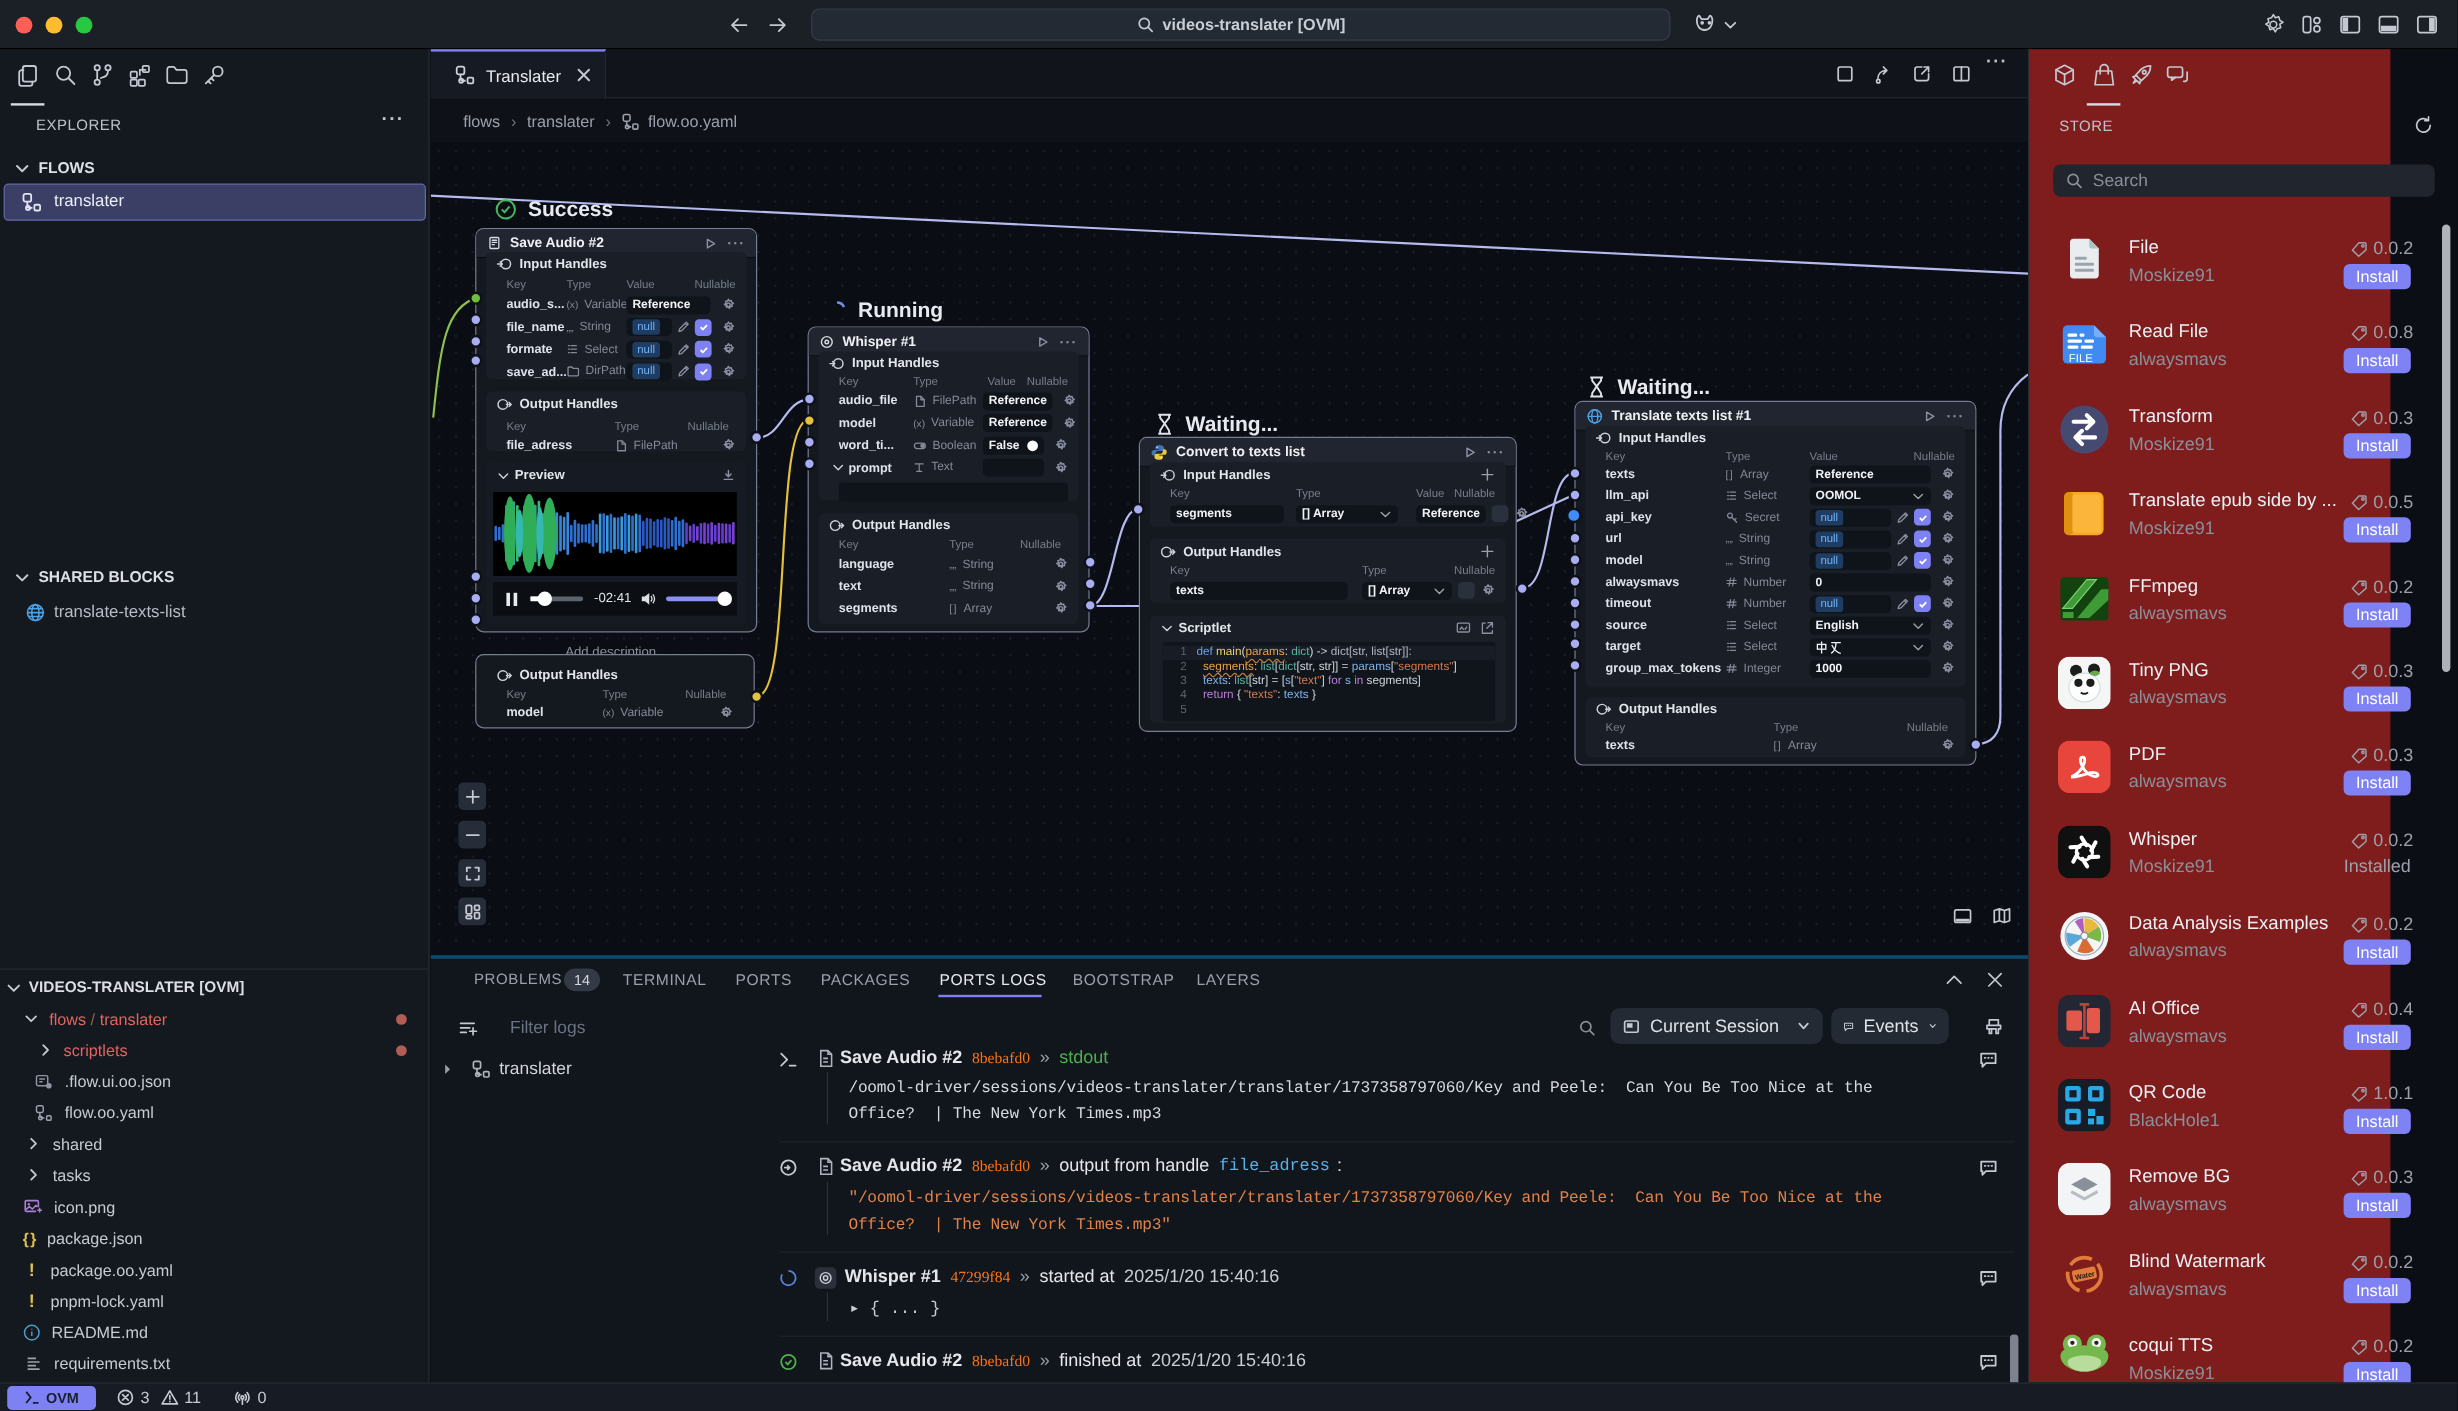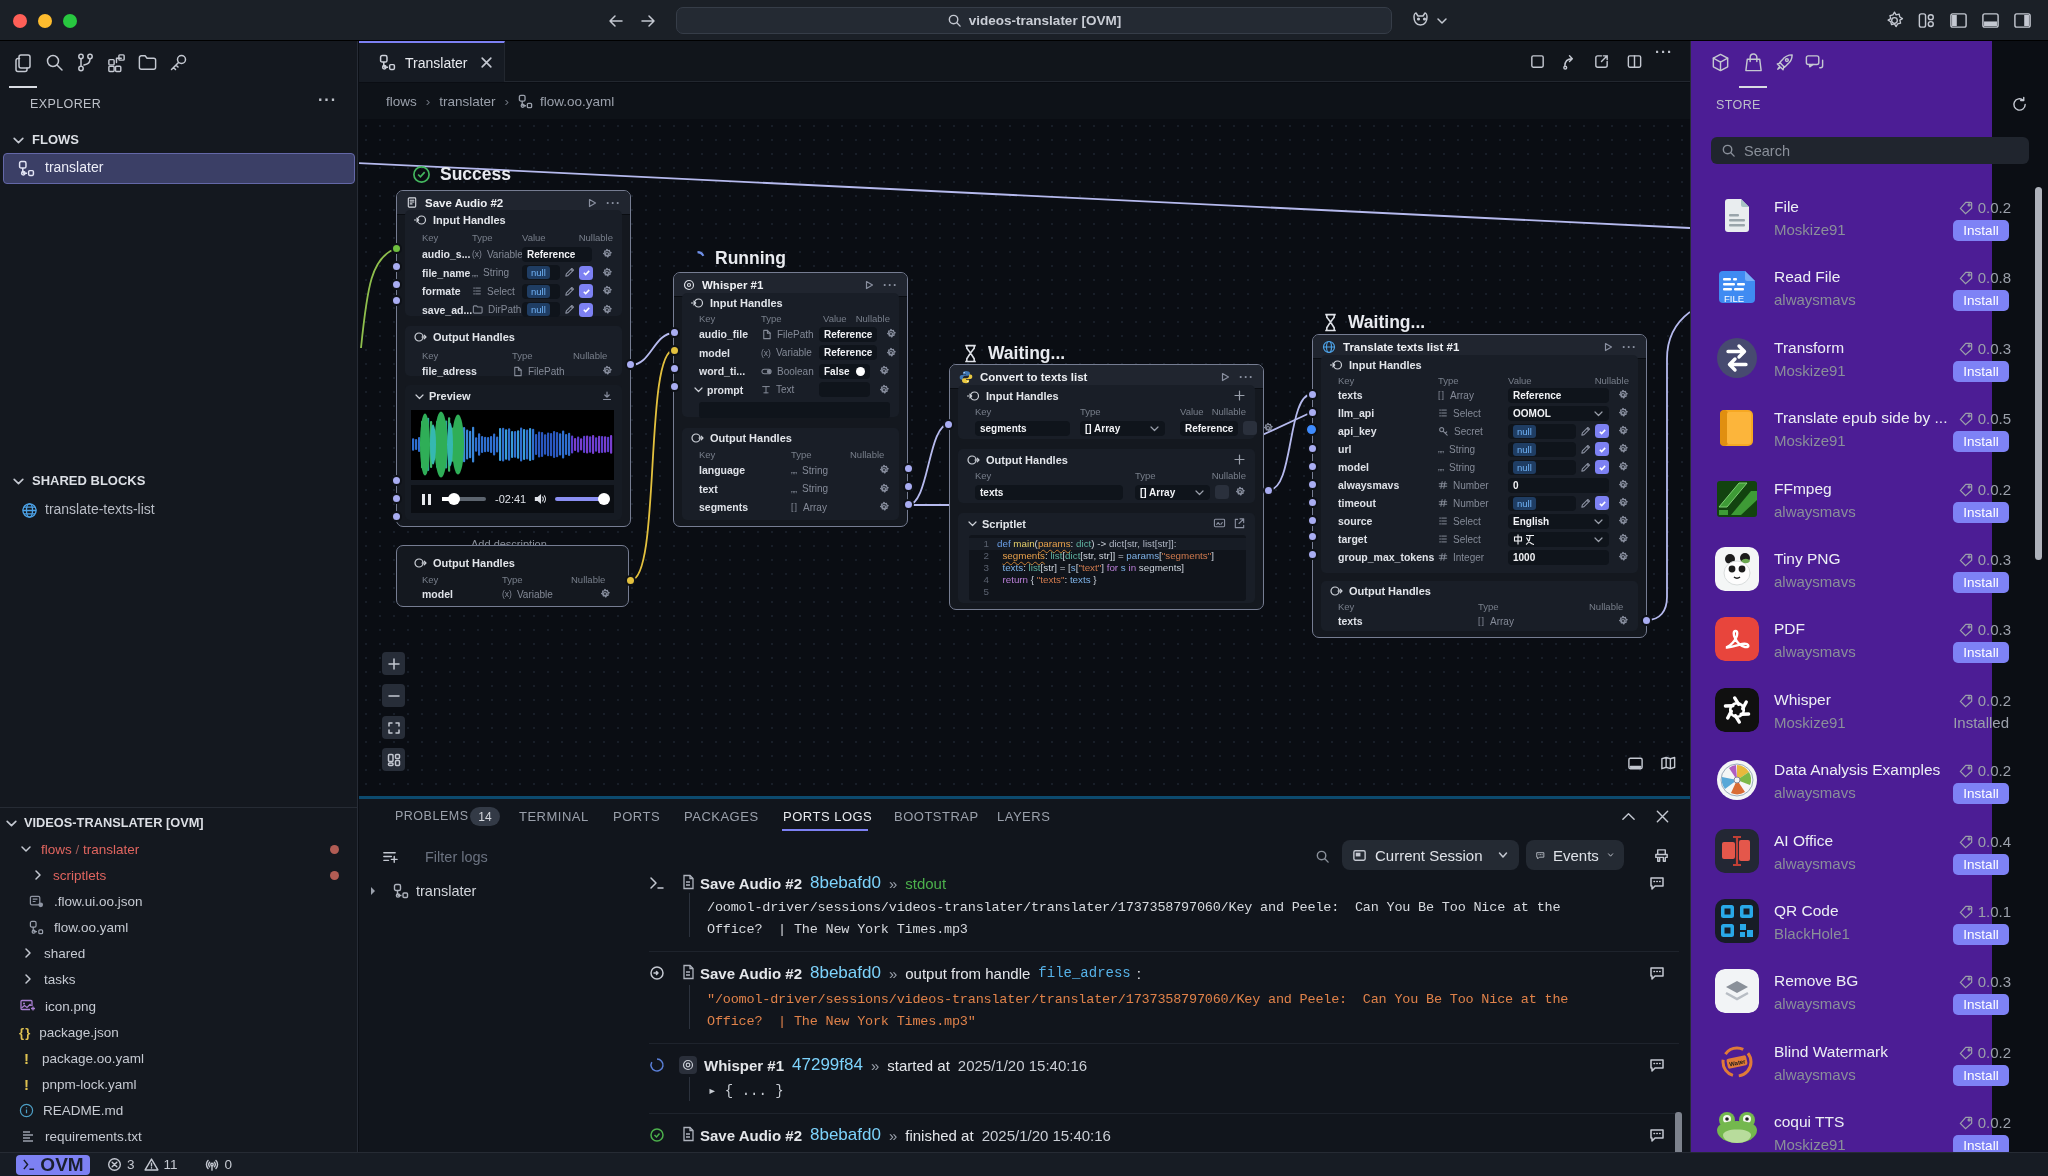--- a/index.html
+++ b/index.html
@@ -13,38 +13,38 @@
 #searchpill{position:absolute;left:676px;top:7px;width:716px;height:27px;background:#242a33;border:1px solid #363d48;border-radius:7px;display:flex;align-items:center;justify-content:center;gap:7px;color:#c9cdd5;font-size:13.5px;font-weight:700}
 
 #sidebar{position:absolute;left:0;top:41px;width:358px;height:1111px;background:#14181f;border-right:1px solid #272c36}
 
 #editor{position:absolute;left:359px;top:41px;width:1331px;height:1111px;background:#0a0d13}
 #tabbar{position:absolute;left:0;top:0;width:1331px;height:41px;background:#11151b;border-bottom:1px solid #22272f}
 #crumbs{position:absolute;left:0;top:42px;width:1331px;height:36px;background:#0e1218;color:#9aa0ab;font-size:13.5px;display:flex;align-items:center}
 #canvas{position:absolute;left:0;top:78px;width:1331px;height:677px;overflow:hidden;background:#0a0d13;background-image:radial-gradient(circle at center,#181e28 1px,transparent 1.2px);background-size:14px 14px}
 #panel{position:absolute;left:0;top:755px;width:1331px;height:356px;background:#11151c;border-top:3px solid #0c4a6e}
 
-#rightbar{position:absolute;left:1690px;top:41px;width:302px;height:1111px;background:#4c1d95;border-left:1px solid #272c36}
+#rightbar{position:absolute;left:1690px;top:41px;width:302px;height:1111px;background:#7f1d1d;border-left:1px solid #272c36}
 
 #statusbar{position:absolute;left:0;top:1152px;width:2048px;height:24px;background:#171c24;border-top:1px solid #262b34;display:flex;align-items:center}
 .ico{stroke:#c4c8d1;fill:none;stroke-width:1.5;stroke-linecap:round;stroke-linejoin:round}
 .trow{position:absolute;left:0;width:357px;height:26px;display:flex;align-items:center;font-size:13.5px;color:#c6cad2}
 .gdot{margin-left:auto;margin-right:18px;width:9px;height:9px;border-radius:50%;background:#b15c54}
 .csep{margin:0 9px;color:#6d737e}
 .sitem{position:absolute;left:0;width:340px;height:70px}
 .sicon{position:absolute;left:24px;top:0;width:44px;height:44px;border-radius:10px;overflow:hidden}
 .stitle{position:absolute;left:83px;top:3px;font-size:15.5px;font-weight:500;color:#eceff4;white-space:nowrap}
 .sauth{position:absolute;left:83px;top:26px;font-size:15px;color:#8a8f99}
 .sver{position:absolute;right:20px;top:4px;font-size:15px;color:#9ba0aa;display:flex;align-items:center;gap:4px}
 .sbtn{position:absolute;right:22px;top:25px;width:56px;height:21px;background:#7e82f5;border-radius:5px;color:#fff;font-size:13.5px;display:flex;align-items:center;justify-content:center}
 .ptab{position:absolute;top:10px;font-size:13px;letter-spacing:.5px;color:#9aa0ab}
 .pchip{position:absolute;height:30px;background:#242a33;border-radius:8px;display:flex;align-items:center;gap:8px;padding:0 10px;font-size:15px;color:#dfe2e8}
 .mono{font-family:"Liberation Mono",monospace}
 .lhead{position:absolute;display:flex;align-items:center;font-size:15px;color:#e4e6ea}
-.lhash{font-family:Liberation Sans, sans-serif;font-size:17px;color:#7dd3fc;margin:0 8px}
+.lhash{font-family:Liberation Serif, serif;font-size:13px;color:#f97316;margin:0 8px}
 .lpath{position:absolute;font-family:"Liberation Mono",monospace;font-size:13.5px;color:#d6d9de;letter-spacing:-0.2px}
 .lcom{position:absolute;left:1290px;width:16px;height:16px}
 
 .stat{position:absolute;display:flex;align-items:center;gap:9px;font-size:17.5px;font-weight:700;color:#e8eaef}
 .zbtn{position:absolute;left:23px;width:23px;height:23px;background:#272d38;border-radius:4px;display:flex;align-items:center;justify-content:center}
 .node{position:absolute;background:#14181f;border:1px solid #767d92;border-radius:7px}
 .nhd{height:24px;display:flex;align-items:center;padding:0 9px;gap:7px;font-size:11.5px;font-weight:700;color:#eef0f4;border-bottom:1px solid #0a0d12;background:#20252f;border-radius:6px 6px 0 0}
 .nacts{margin-left:auto;display:flex;gap:8px;align-items:center;color:#8a90a0}
 .nsec{position:relative;margin:9px 8px;background:#191e27;border-radius:5px;padding:8px 9px 9px}
 .nlab{display:flex;align-items:center;gap:6px;font-size:11px;font-weight:700;color:#e2e5ea}
@@ -1564,21 +1564,21 @@
           <div class="sver"><svg width="15" height="15" viewBox="0 0 16 16" fill="none" stroke="#9ba0aa" stroke-width="1.3">
               <path d="M7.2 2.5h5.3a1 1 0 0 1 1 1v5.3L7 14.5 1.5 9z"></path>
               <circle cx="10.8" cy="5.2" r="1.1"></circle>
             </svg>0.0.2</div>
           <div class="sbtn">Install</div>
         </div>
     </div>
     <div class="abs" style="left:344px;top:146px;width:7px;height:373px;background:#aeb2bb;border-radius:4px"></div>
   </div>
   <div id="statusbar">
-    <div style="margin-left:16px;width:74px;height:20px;background:#7d81f3;border-radius:4px;display:flex;align-items:center;justify-content:center;gap:5px;color:#1a1f2e;font-size:19px;font-weight:700"><svg width="13" height="13" viewBox="0 0 14 14" fill="none" stroke="#1a1f2e" stroke-width="1.6">
+    <div style="margin-left:6px;width:74px;height:20px;background:#7d81f3;border-radius:4px;display:flex;align-items:center;justify-content:center;gap:5px;color:#1a1f2e;font-size:12px;font-weight:700"><svg width="13" height="13" viewBox="0 0 14 14" fill="none" stroke="#1a1f2e" stroke-width="1.6">
           <path d="M2 2l4 5-4 5M8 12h5"></path>
         </svg>OVM</div>
     <svg class="ico" style="margin-left:17px" width="15" height="15" viewBox="0 0 16 16">
         <circle cx="8" cy="8" r="6.2"></circle>
         <path d="M5.5 5.5l5 5M10.5 5.5l-5 5"></path>
       </svg>
     <span style="margin-left:5px;font-size:13.5px;color:#c6cad2">3</span>
     <svg class="ico" style="margin-left:9px" width="15" height="15" viewBox="0 0 16 16">
         <path d="M8 2.2L14.8 13.8H1.2z"></path>
         <path d="M8 6.5v3M8 11.5v.2"></path>

